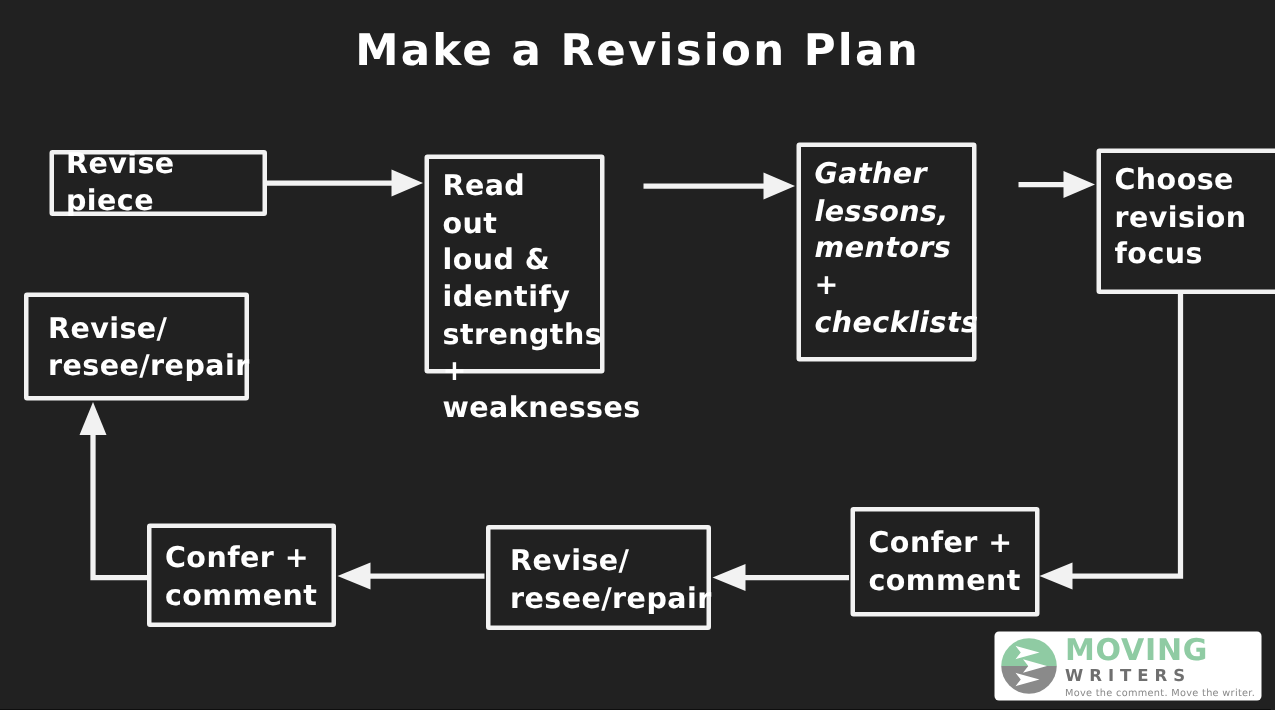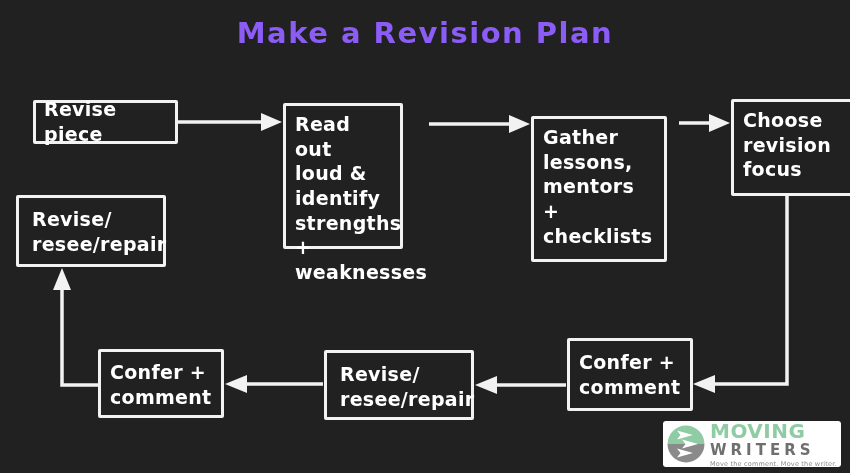--- a/index.html
+++ b/index.html
@@ -8,21 +8,21 @@
     width: 850px;
     height: 473px;
     background: #212121;
     font-family: "DejaVu Sans", sans-serif;
     overflow: hidden;
   }
   .title {
     position: absolute;
     top: 16px; left: 0; right: 0;
     text-align: center;
-    color: #8b5cf6;
+    color: #ffffff;
     font-size: 29px;
     font-weight: 700;
     letter-spacing: 1.5px;
     margin: 0;
   }
   .arrows { position: absolute; left: 0; top: 0; }
   .node {
     position: absolute;
     box-sizing: border-box;
     border: 3px solid #f2f2f2;
@@ -30,21 +30,21 @@
     color: #ffffff;
     font-size: 19px;
     font-weight: 700;
     line-height: 1.3;
     padding: 6px 9px;
     letter-spacing: 0.3px;
   }
   .node-label { white-space: pre-line; }
   .n1 { left: 33px;  top: 100px; width: 145px; height: 44px; display: flex; align-items: center; padding: 0 0 0 8px; }
   .n2 { left: 283px; top: 103px; width: 120px; height: 146px; }
-  .n3 { left: 531px; top: 116px; width: 136px; height: 146px; }
+  .n3 { left: 531px; top: 95px; width: 120px; height: 146px; font-style: italic; }
   .n4 { left: 731px; top: 99px;  width: 128px; height: 97px; }
   .n5 { left: 16px;  top: 195px; width: 150px; height: 72px;  padding-top: 9px; padding-left: 13px; }
   .n6 { left: 98px;  top: 349px; width: 126px; height: 69px;  padding-top: 8px; }
   .n7 { left: 324px; top: 350px; width: 150px; height: 70px;  padding-top: 9px; padding-left: 13px; }
   .n8 { left: 567px; top: 338px; width: 126px; height: 73px;  padding-top: 9px; }
 
   .logo {
     position: absolute;
     left: 663px; top: 421px;
     width: 178px; height: 46px;
@@ -57,21 +57,21 @@
   }
   .logo-text { margin-left: 5px; display: flex; flex-direction: column; line-height: 1; }
   .brand-top {
     color: #8fcba3;
     font-size: 20px;
     font-weight: 800;
     letter-spacing: 0.5px;
   }
   .brand-bottom {
     color: #6f6f6f;
-    font-size: 15px;
+    font-size: 11px;
     font-weight: 700;
     letter-spacing: 4px;
     margin-top: 2px;
   }
   .tagline {
     color: #8a8a8a;
     font-size: 6.5px;
     margin-top: 3px;
     letter-spacing: 0.2px;
   }

